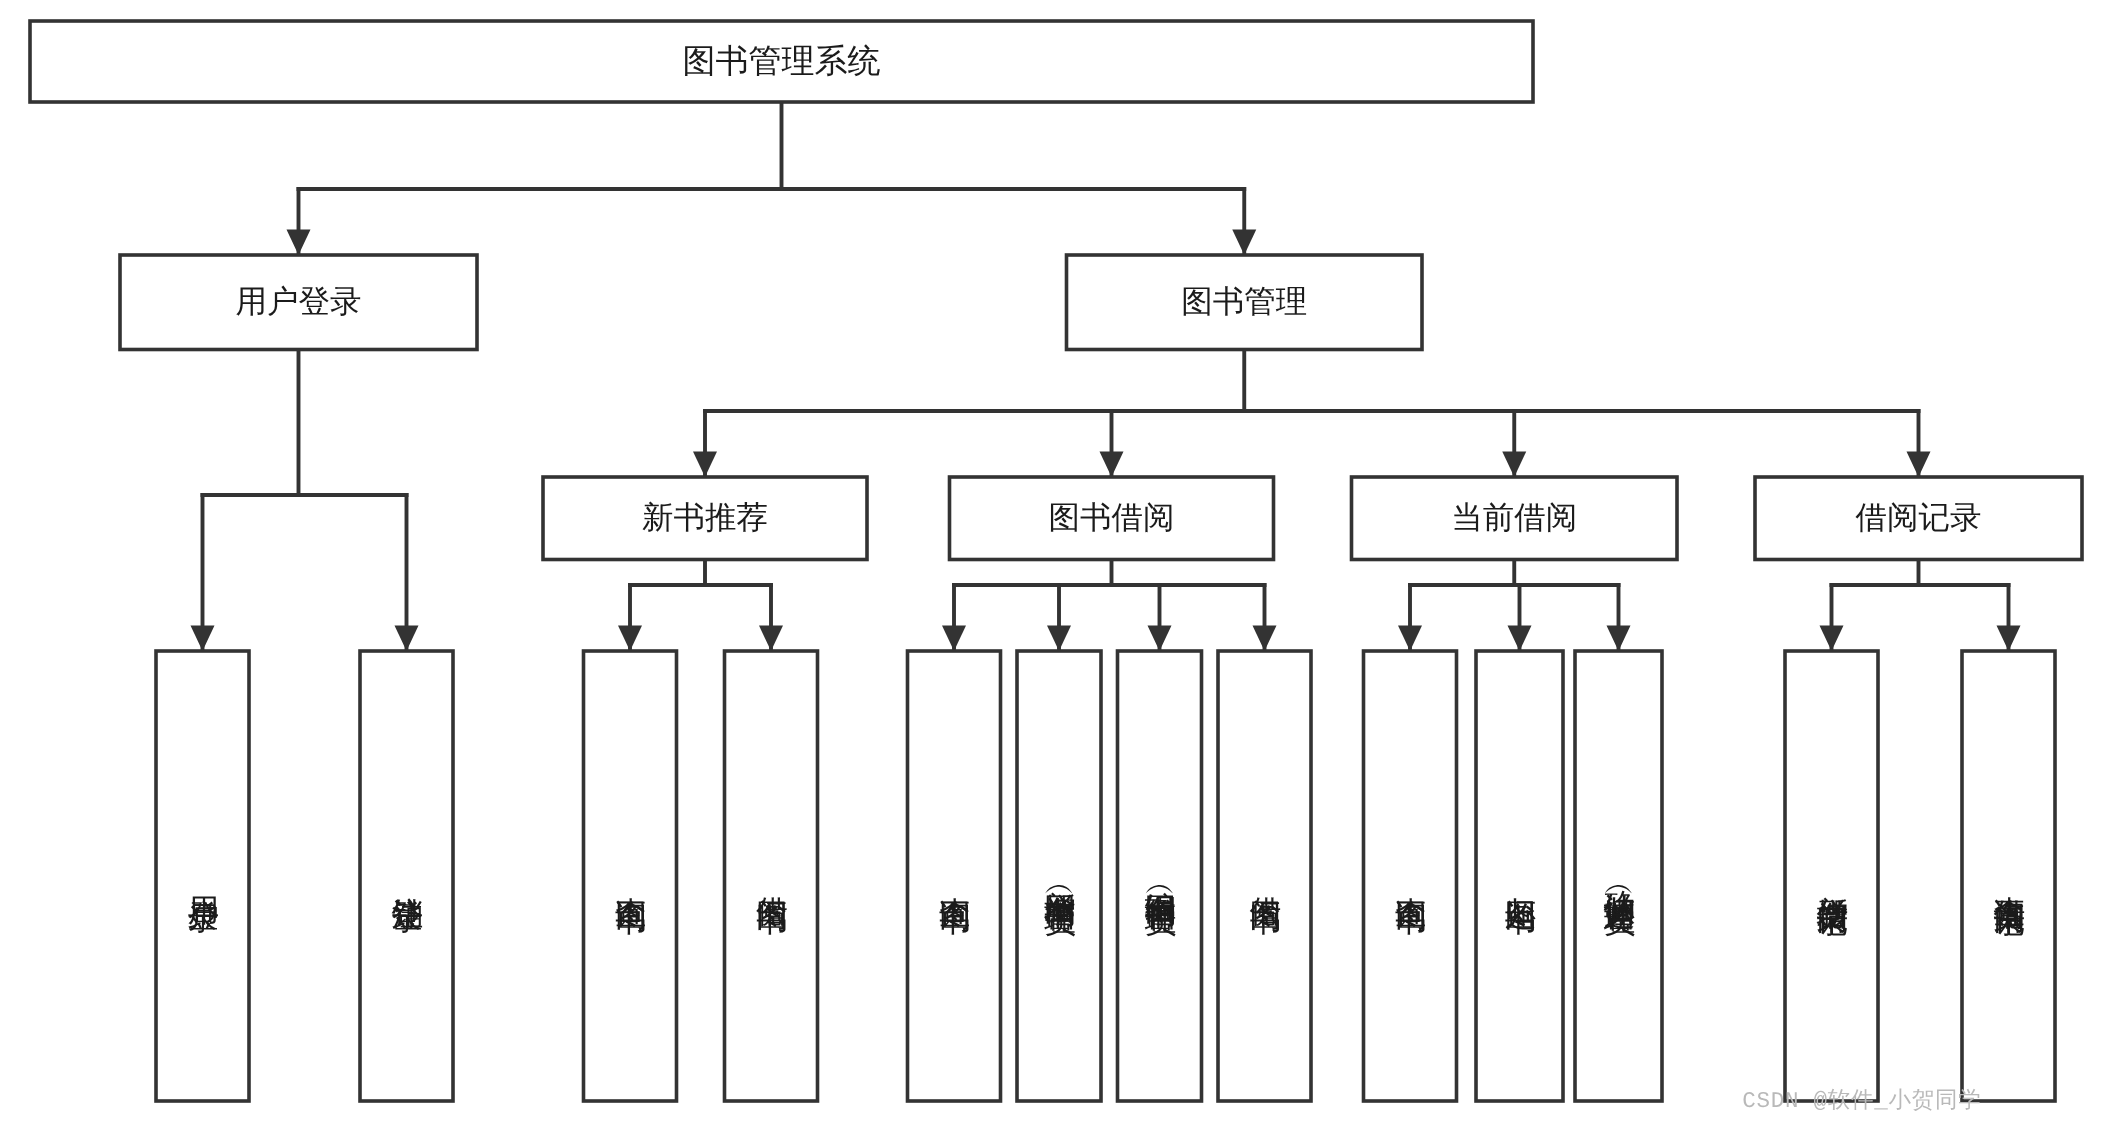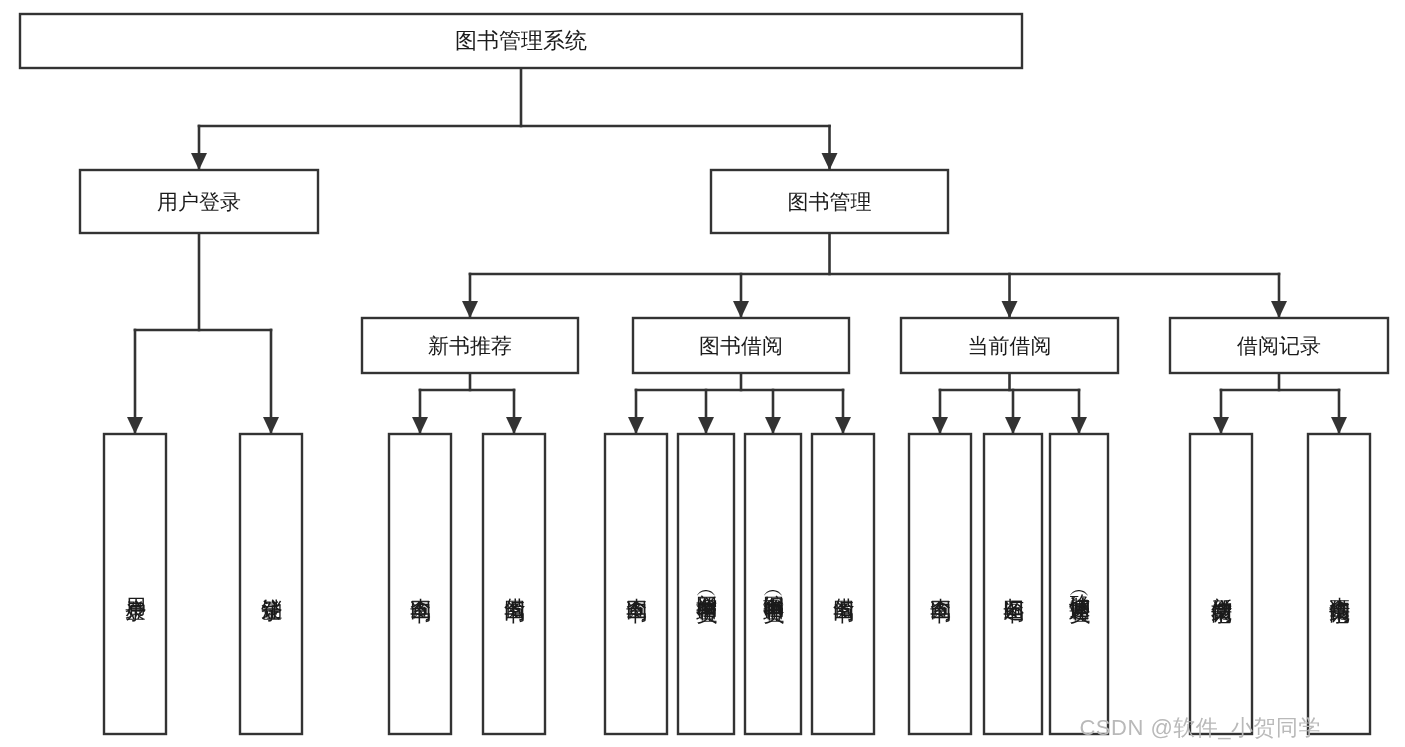--- a/index.html
+++ b/index.html
@@ -66,22 +66,22 @@
     font-size: 21px;
     line-height: 1.02;
     color: #1b1b1b;
     letter-spacing: 1.5px;
     white-space: nowrap;
   }
   #watermark {
     position: absolute;
     right: 8px;
     bottom: 4px;
-    font-family: Liberation Sans, sans-serif;
-    font-size: 22px;
+    font-family: Liberation Mono, monospace;
+    font-size: 15px;
     color: #b9b9b9;
     white-space: nowrap;
     letter-spacing: 0.5px;
     margin-top: 44px;
   }
 </style>
 </head>
 <body>
 
 <div id="diagram-root">

